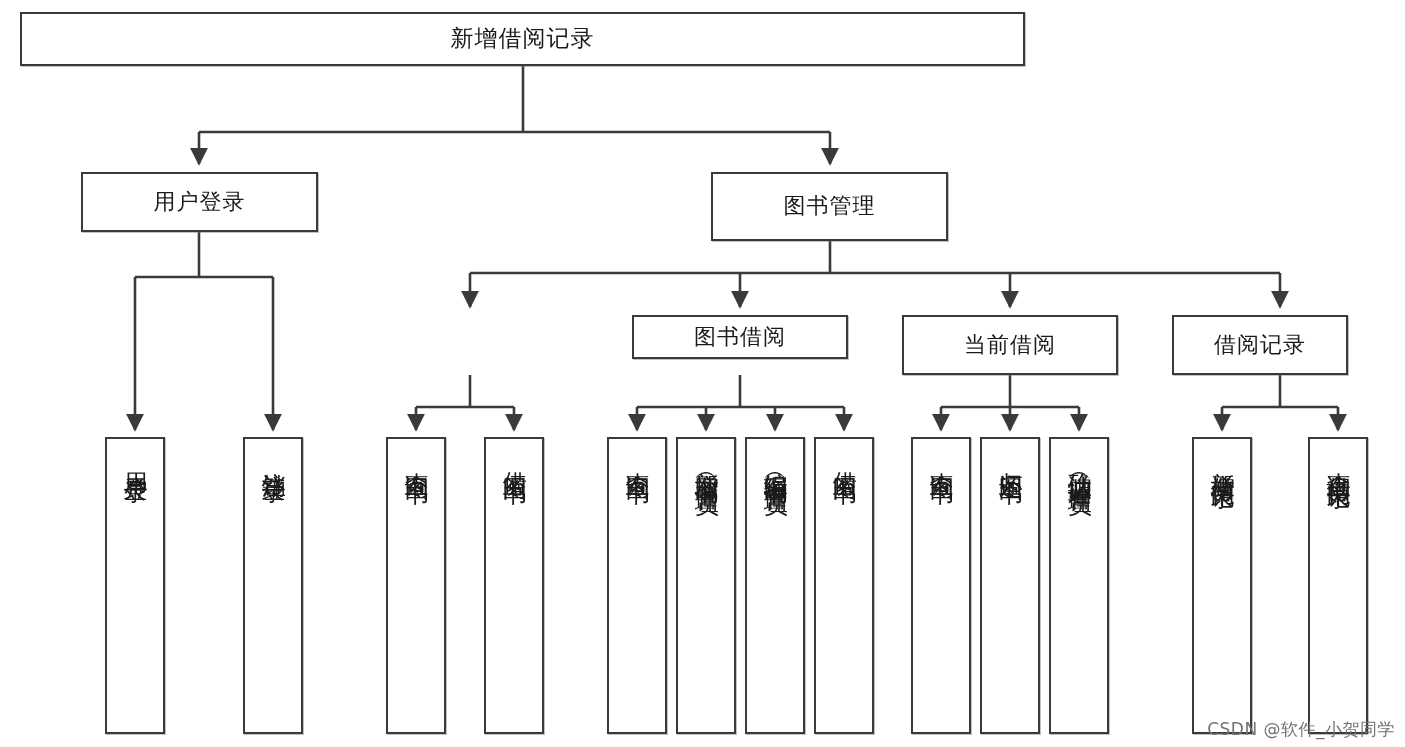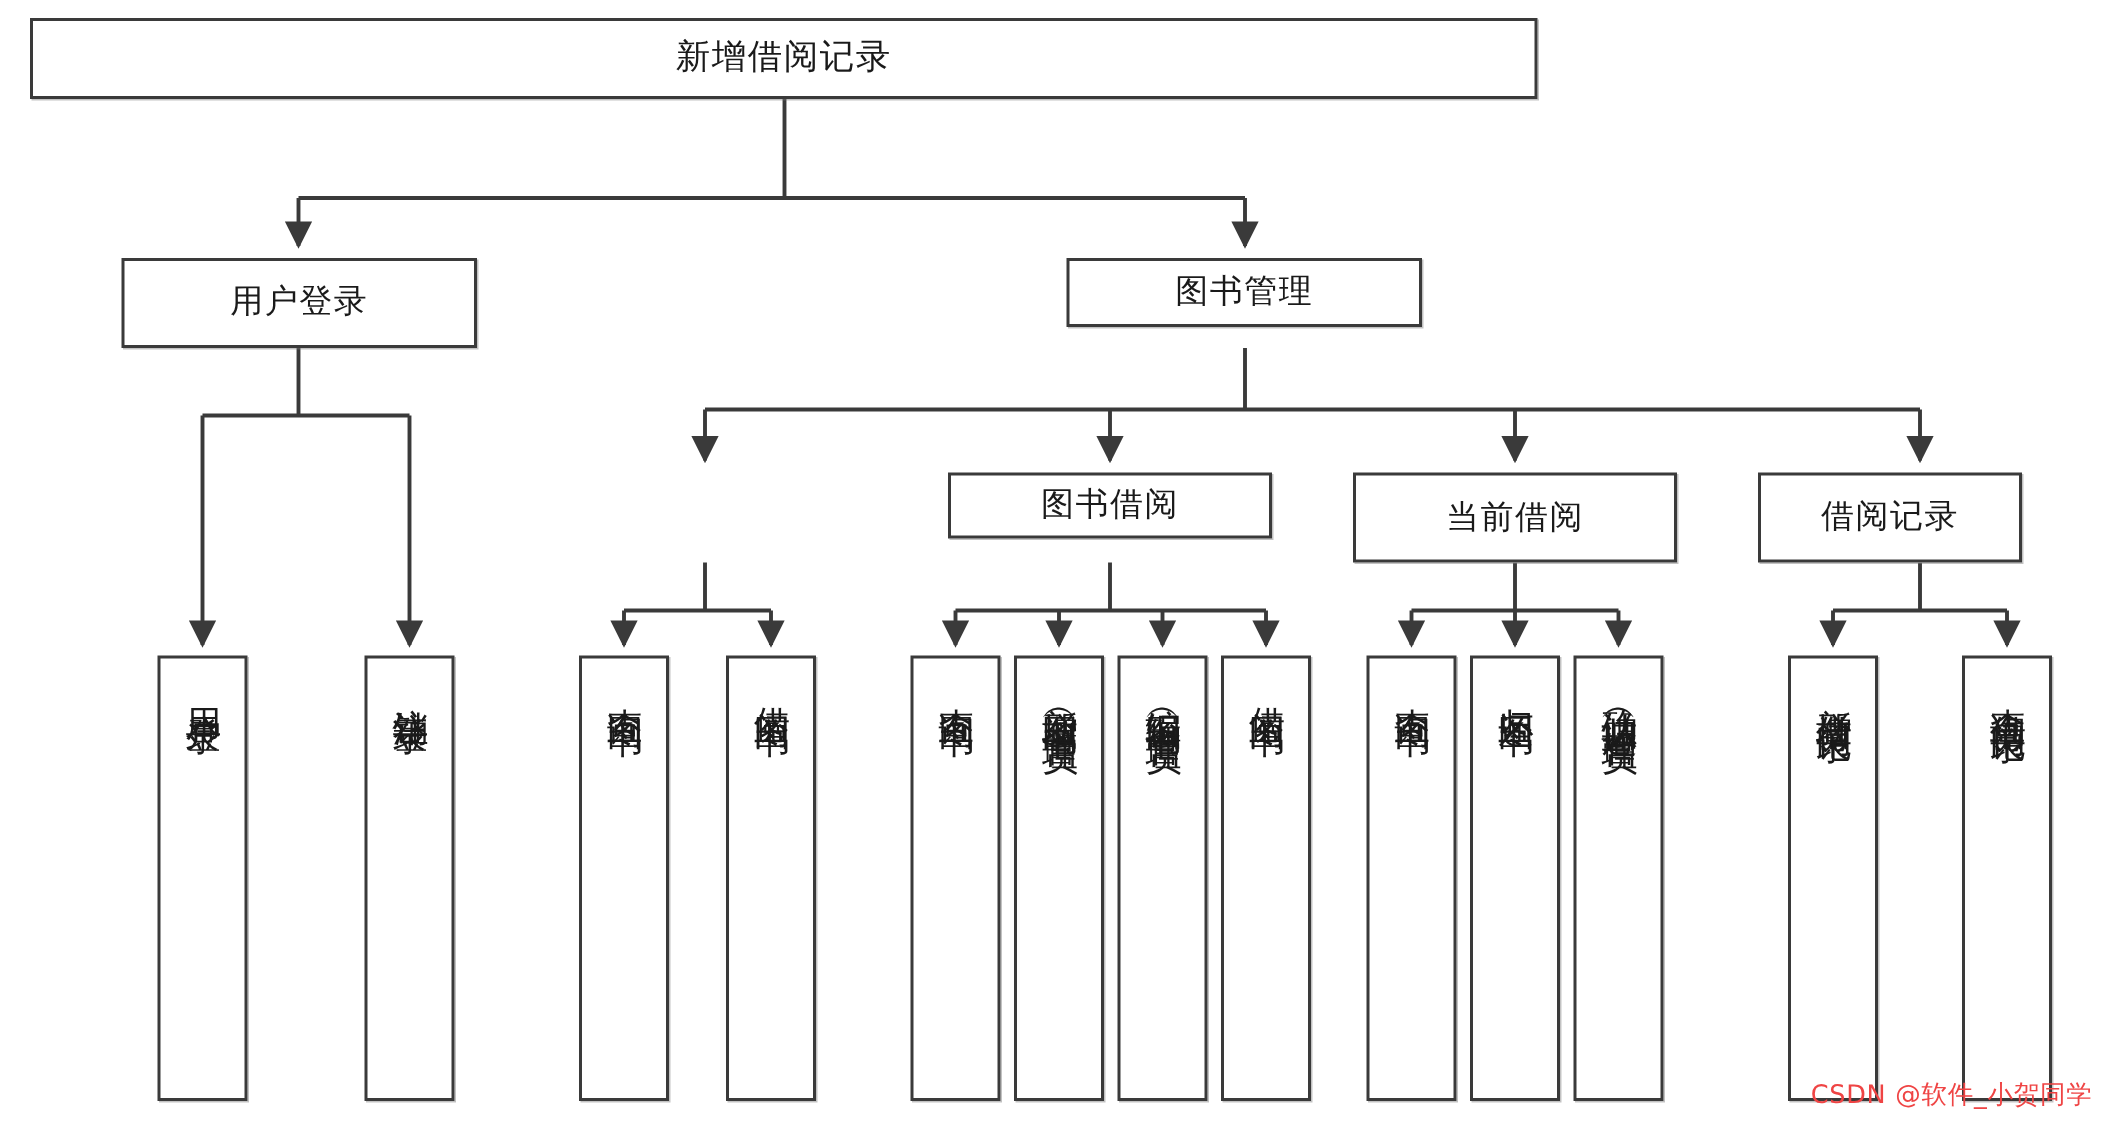--- a/index.html
+++ b/index.html
@@ -59,21 +59,21 @@
     line-height:1.22;
     letter-spacing:3px;
     white-space:nowrap;
   }
   
   #watermark{
     position:absolute;
     right:10px;
     bottom:6px;
     font-size:17px;
-    color:#ef4444;
+    color:#737373;
     letter-spacing:.5px;
     z-index:5;
     white-space:nowrap;
     font-family:"DejaVu Sans","Liberation Sans",sans-serif;
   }
 </style>
 </head>
 <body>
 
 <div id="canvas">
@@ -129,21 +129,21 @@
   </svg>
 
   <div class="node horiz root" style="left:20px;top:12px;width:1005px;height:54px;">
     <span class="label">新增借阅记录</span>
   </div>
 
   <div class="node horiz" style="left:81px;top:172px;width:237px;height:60px;">
     <span class="label">用户登录</span>
   </div>
 
-  <div class="node horiz" style="left:711px;top:172px;width:237px;height:46px;">
+  <div class="node horiz" style="left:711px;top:172px;width:237px;height:69px;">
     <span class="label">图书管理</span>
   </div>
 
 
   <div class="node horiz" style="left:632px;top:315px;width:216px;height:44px;">
     <span class="label">图书借阅</span>
   </div>
 
   <div class="node horiz" style="left:902px;top:315px;width:216px;height:60px;font-family:Liberation Serif, serif;">
     <span class="label">当前借阅</span>

